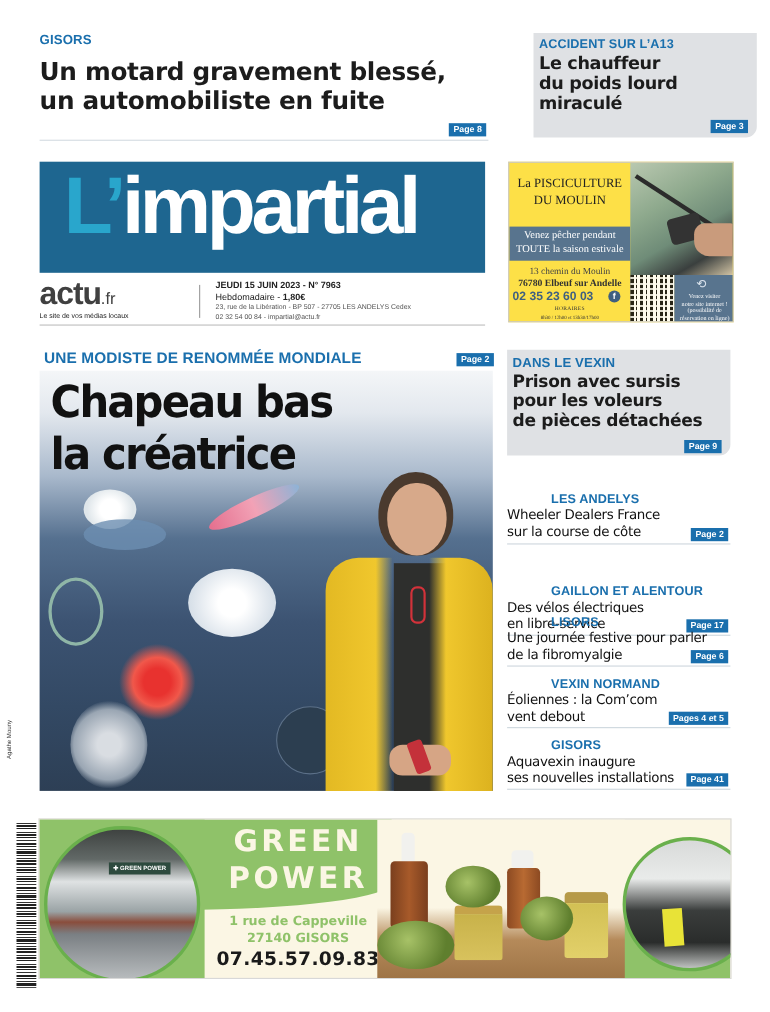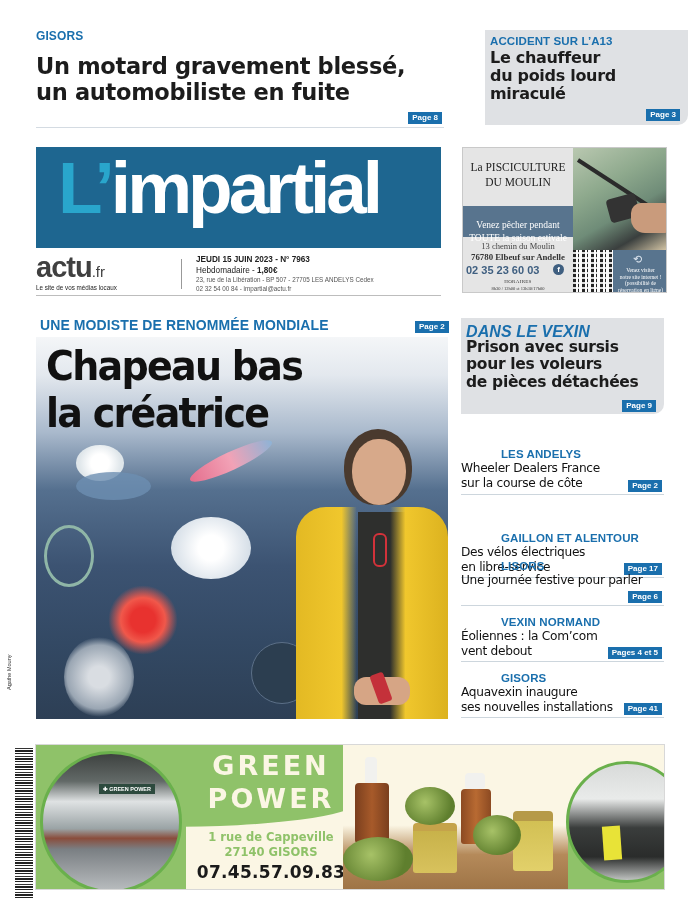--- a/index.html
+++ b/index.html
@@ -35,23 +35,23 @@
   #actu .actu-logo .fr { font-size: 15px; font-weight: 400; letter-spacing: 0; }
   #actu .actu-sub { position: absolute; left: 0; top: 30px; font-family: "Liberation Sans", sans-serif; font-size: 6.3px; color: #222; white-space: nowrap; }
   #actu .divider { position: absolute; left: 145px; top: 5px; width: 1px; height: 30px; background: #999; }
   #actu .info { position: absolute; left: 160px; top: 0; font-family: "Liberation Sans", sans-serif; color: #222; white-space: nowrap; }
   #actu .info .l1 { font-size: 8.2px; font-weight: 700; line-height: 11px; }
   #actu .info .l2 { font-size: 8.2px; line-height: 11px; }
   #actu .info .l2 b { font-weight: 700; }
   #actu .info .l3, #actu .info .l4 { font-size: 6.3px; color: #555; line-height: 8.5px; }
 
   
-  #fish-ad { left: 462px; top: 147px; width: 205px; height: 146px; border: 1px solid #c9c9c9; background: #e5e5e5; overflow: hidden; font-family: "Liberation Serif", serif; }
+  #fish-ad { left: 462px; top: 147px; width: 205px; height: 146px; border: 1px solid #c9c9c9; background: #fde047; overflow: hidden; font-family: "Liberation Serif", serif; }
   #fish-ad .title { position: absolute; left: 0; top: 12px; width: 110px; text-align: center; font-size: 11.5px; line-height: 15px; color: #222; }
-  #fish-ad .band { position: absolute; left: 0; top: 58px; width: 110px; height: 31px; background: #58748e; color: #fff; text-align: center; font-size: 9.5px; line-height: 13px; padding-top: 13px; }
+  #fish-ad .band { position: absolute; left: 0; top: 58px; width: 110px; height: 31px; background: #58748e; color: #fff; text-align: center; font-size: 9.5px; line-height: 13px; padding-top: 2px; }
   #fish-ad .addr1 { position: absolute; left: 0; top: 93px; width: 110px; text-align: center; font-size: 8.5px; color: #444; }
   #fish-ad .addr2 { position: absolute; left: 0; top: 104px; width: 110px; text-align: center; font-size: 8.8px; font-weight: 700; color: #333; white-space: nowrap; }
   #fish-ad .phone { position: absolute; left: 3px; top: 116px; font-family: "Liberation Sans", sans-serif; font-size: 11px; color: #3f5f80; font-weight: 700; white-space: nowrap; }
   #fish-ad .fb { position: absolute; left: 90px; top: 116px; width: 11px; height: 11px; border-radius: 50%; background: #3f5f80; color: #fff; font-size: 8px; text-align: center; line-height: 11px; font-family: "Liberation Sans", sans-serif; font-weight: 700; }
   #fish-ad .hours-label { position: absolute; left: 0; top: 131px; width: 110px; text-align: center; font-size: 5px; color: #333; letter-spacing: 0.3px; }
   #fish-ad .hours { position: absolute; left: 0; top: 138px; width: 110px; text-align: center; font-size: 4.5px; color: #333; }
   #fish-ad .photo { position: absolute; left: 110px; top: 0; width: 95px; height: 102px; background:
       linear-gradient(150deg, #b9c8b0 0%, #8ea98d 35%, #6f8c78 60%, #3a3f3e 80%, #d7c8a8 100%); }
   #fish-ad .rod { position: absolute; left: 115px; top: 10px; width: 95px; height: 4px; background: #2b2b2b; transform: rotate(33deg); transform-origin: left; }
   #fish-ad .reel { position: absolute; left: 145px; top: 48px; width: 30px; height: 24px; background: #333; border-radius: 4px; transform: rotate(-15deg); }
@@ -67,21 +67,21 @@
   #main-kicker { left: 40px; top: 317px; font-size: 14px; color: #1a6fad; }
   #main-page-tag { left: 415px; top: 321px; }
   #main-photo { left: 36px; top: 337px; width: 412px; height: 382px; overflow: hidden;
      background: linear-gradient(180deg, #f4f6f8 0%, #e3e8ee 10%, #a9b9cc 25%, #55708f 40%, #3c5372 60%, #334964 80%, #2d3f55 100%); }
   #main-headline { left: 46px; top: 343px; font-family: "DejaVu Sans", sans-serif; font-weight: 700; font-size: 40px; line-height: 1.18; letter-spacing: -1.8px; color: #111; transform: scaleX(0.95); transform-origin: left; }
   .hat { position: absolute; border-radius: 50%; }
   #photo-credit { left: 6px; top: 690px; font-family: "Liberation Sans", sans-serif; font-size: 5.5px; color: #333; transform: rotate(-90deg); transform-origin: left top; white-space: nowrap; }
 
   
   #vexin-box { left: 461px; top: 318px; width: 203px; height: 96px; }
-  #vexin-box .kicker { position: absolute; left: 5px; top: 5px; font-size: 16px; font-style: italic; }
+  #vexin-box .kicker { position: absolute; left: 5px; top: 5px; font-size: 12px; }
   #vexin-box .headline { position: absolute; left: 5px; top: 21px; font-size: 15.5px; line-height: 1.12; width: 198px; }
   #vexin-box .page-tag { right: 8px; bottom: 2px; }
 
   
   .brief { position: absolute; left: 461px; width: 203px; border-bottom: 1px solid #cdd6dd; }
   .brief .kicker { font-size: 11.5px; line-height: 14px; padding-left: 40px; }
   .brief .headline { font-weight: 400; font-family: "DejaVu Sans", sans-serif; font-size: 12.2px; line-height: 15px; letter-spacing: -0.3px; color: #111; }
   .brief .page-tag { right: 2px; bottom: 2px; }
 
   
@@ -224,20 +224,21 @@
   <div class="headline">
     <div>Des vélos électriques</div>
     <div>en libre-service</div>
   </div>
   <div class="page-tag">Page 17</div>
 </div>
 <div class="brief" style="top:559px;height:47px;">
   <div class="kicker">LISORS</div>
   <div class="headline">
     <div>Une journée festive pour parler</div>
+    <div>de la fibromyalgie</div>
   </div>
   <div class="page-tag">Page 6</div>
 </div>
 <div class="brief" style="top:615px;height:47px;">
   <div class="kicker">VEXIN NORMAND</div>
   <div class="headline">
     <div>Éoliennes : la Com’com</div>
     <div>vent debout</div>
   </div>
   <div class="page-tag">Pages 4 et 5</div>

